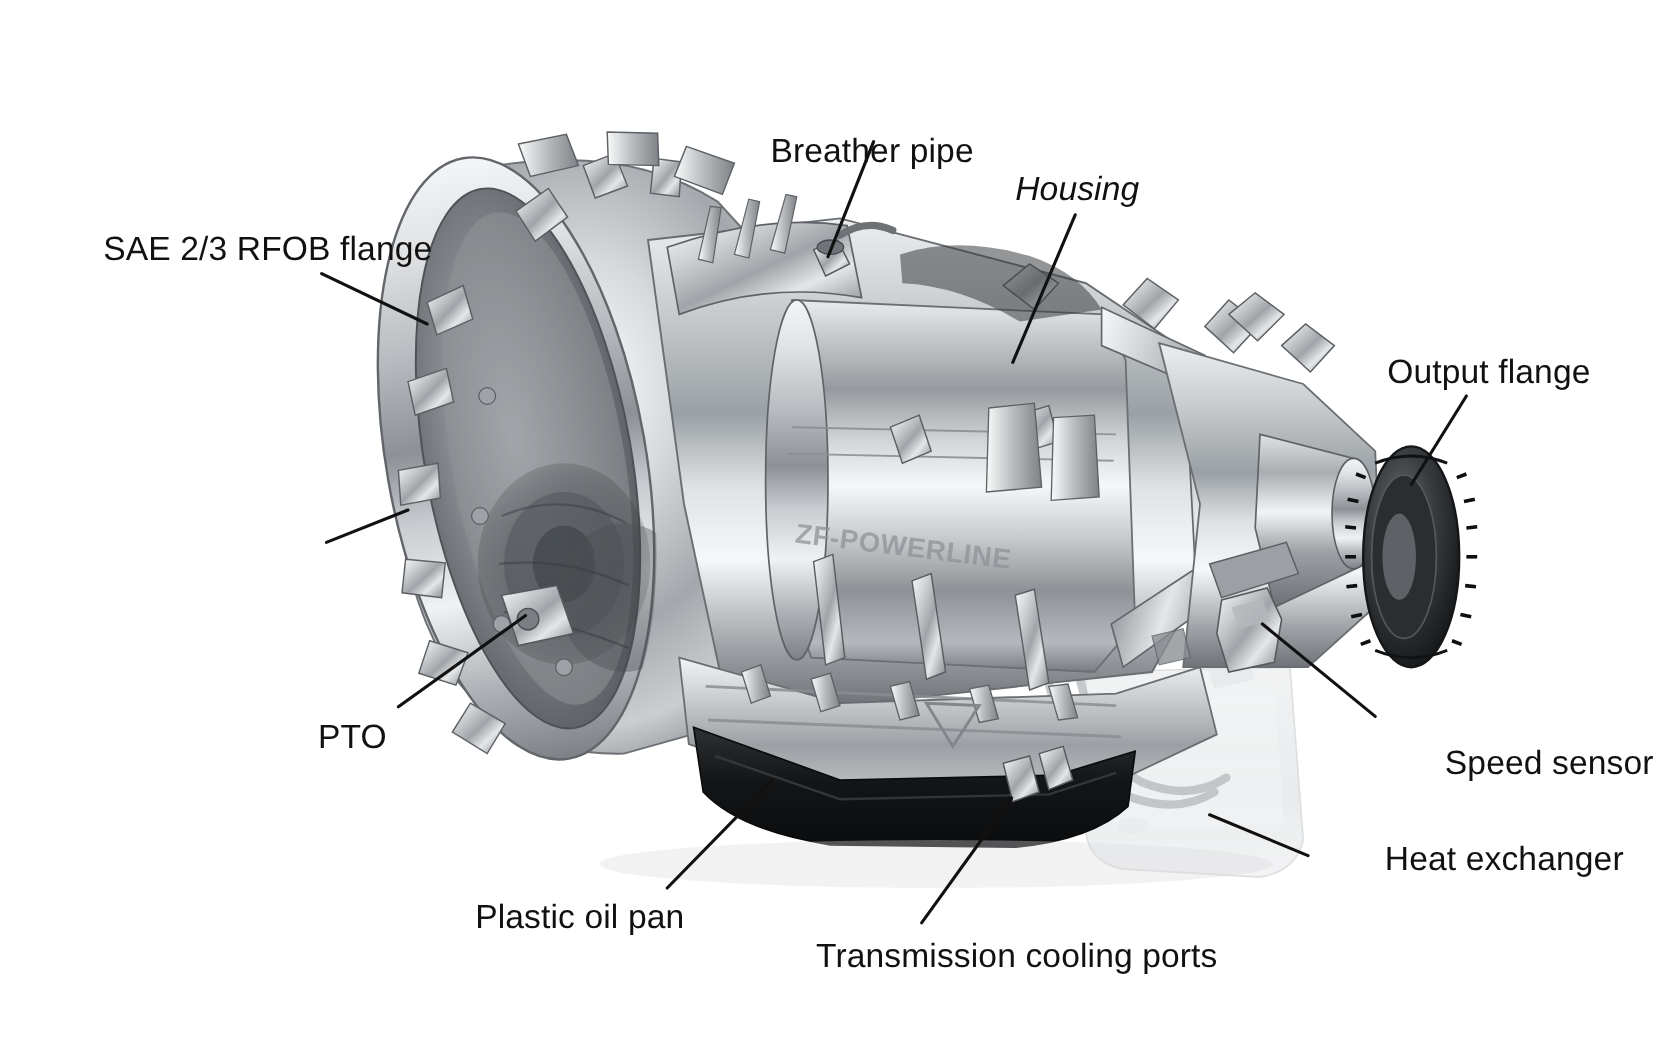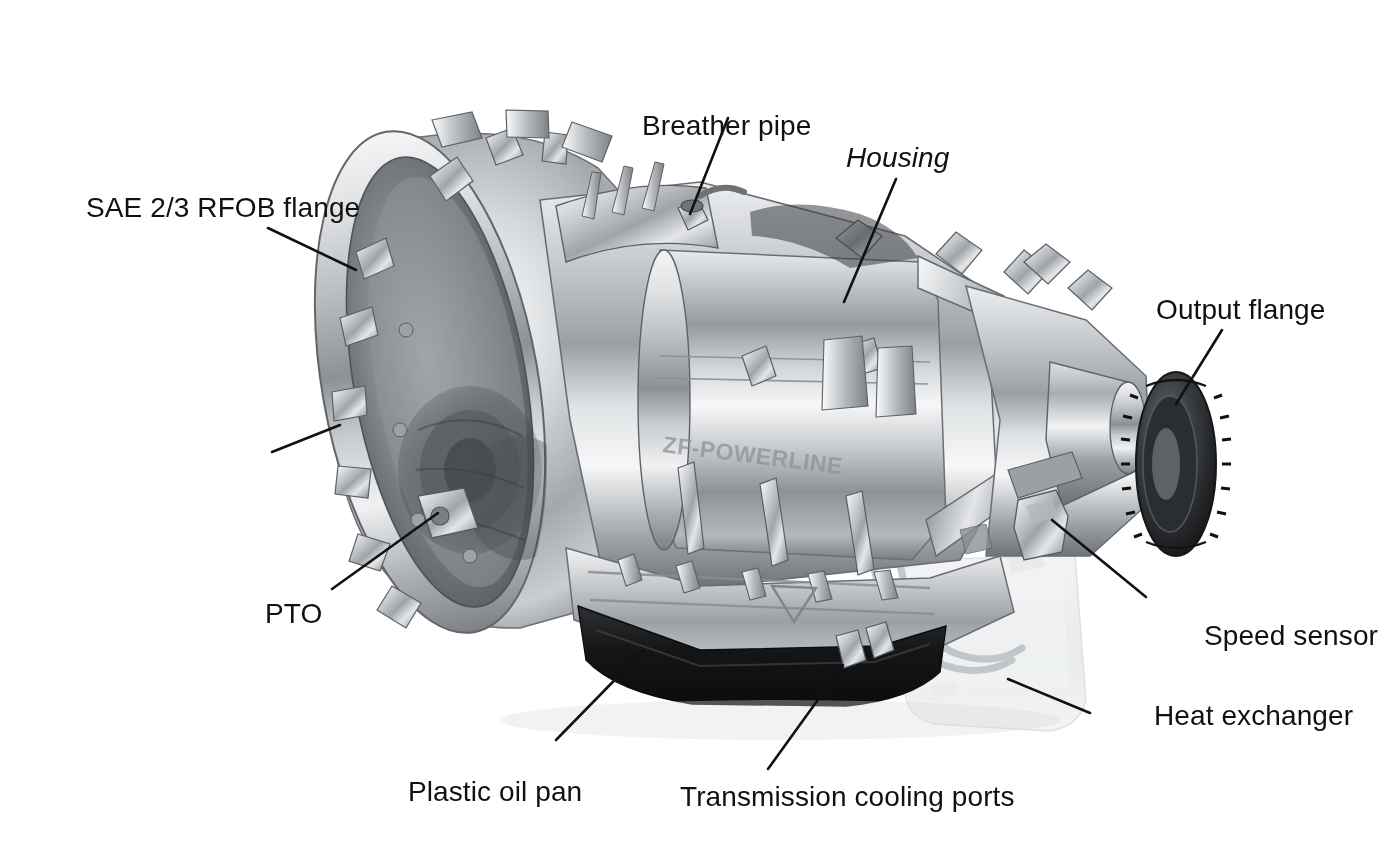--- a/index.html
+++ b/index.html
@@ -377,17 +377,17 @@
 
   <div class="callout-label" style="left:1156px; top:296px;">Output flange</div>
 
 
   <div class="callout-label" style="left:265px; top:600px;">PTO</div>
 
   <div class="callout-label" style="left:1204px; top:610px;margin-top:12px;">Speed sensor</div>
 
   <div class="callout-label" style="left:1154px; top:702px;">Heat exchanger</div>
 
-  <div class="callout-label" style="left:408px; top:750px;margin-top:28px;">Plastic oil pan</div>
+  <div class="callout-label" style="left:396px; top:750px;">Plastic oil pan</div>
 
   <div class="callout-label" style="left:680px; top:783px;text-align:center;">Transmission cooling ports</div>
 
 </div>
 
 </body></html>

